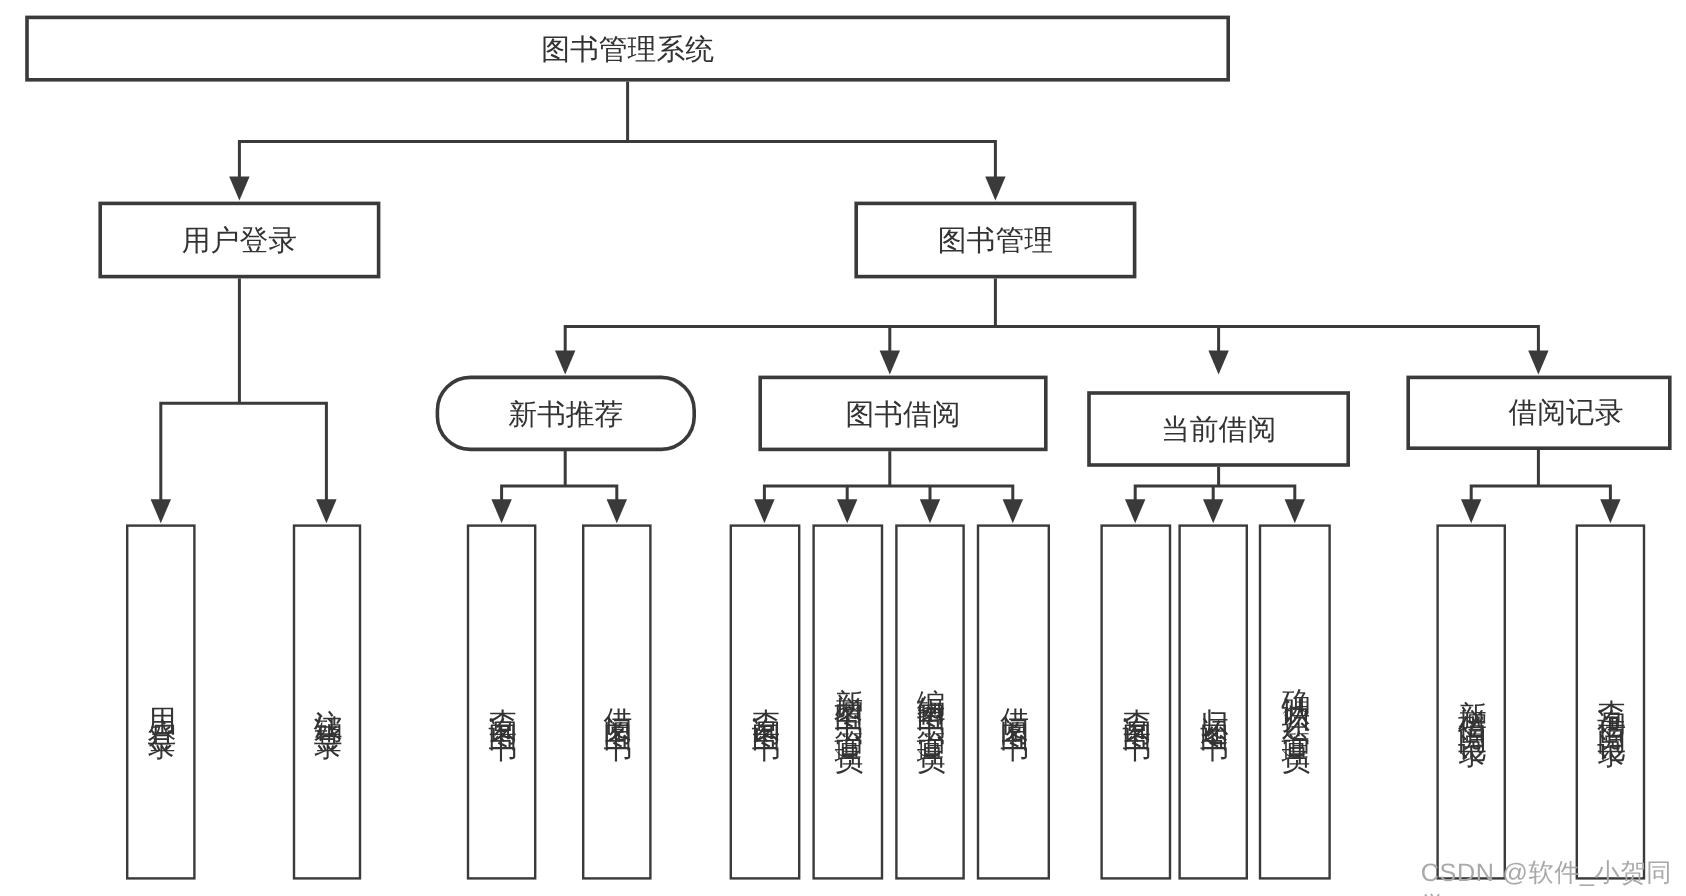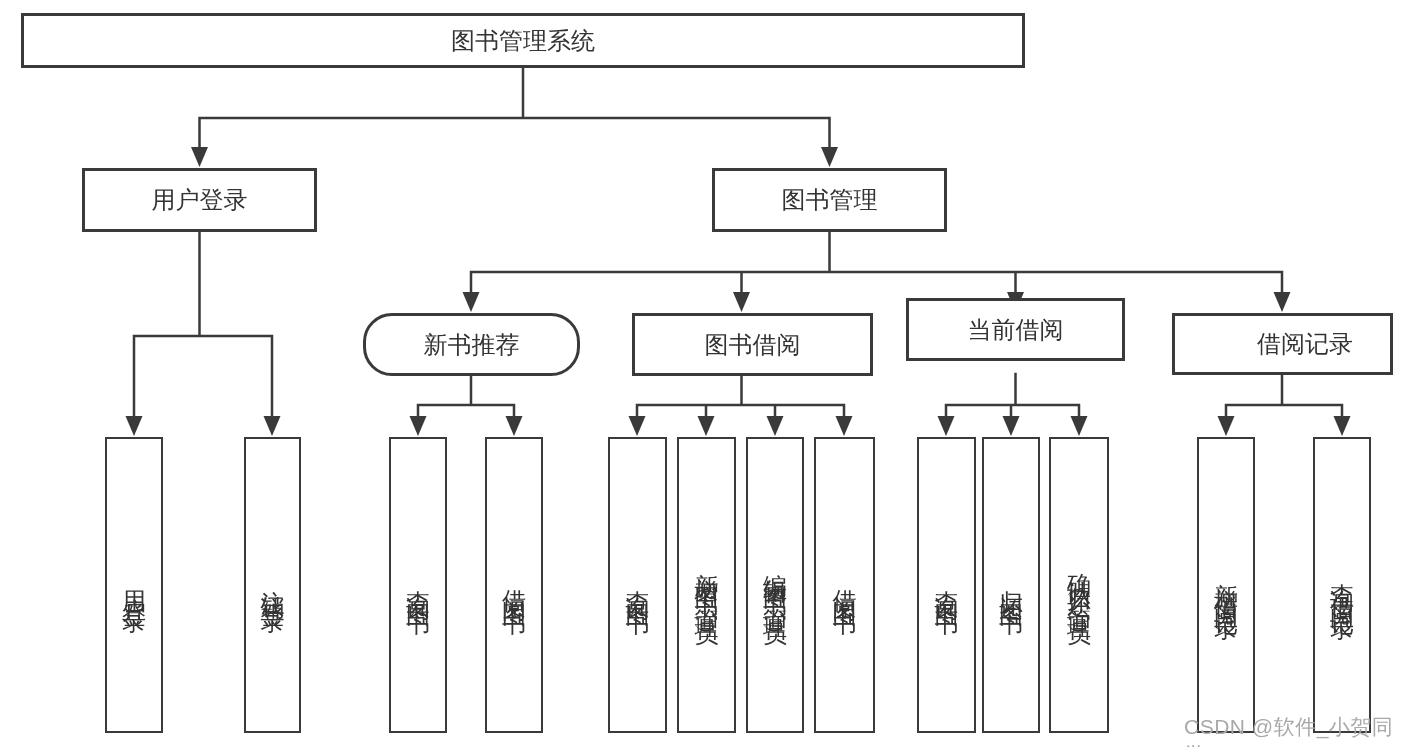--- a/index.html
+++ b/index.html
@@ -81,21 +81,21 @@
   <div class="box" style="left:712px; top:168px; width:235px; height:64px;align-items:center;">
     <span>图书管理</span>
   </div>
 
   <div class="box" style="left:363px; top:313px; width:217px; height:63px;border-radius:29px;">
     <span>新书推荐</span>
   </div>
   <div class="box" style="left:632px; top:313px; width:241px; height:63px;">
     <span>图书借阅</span>
   </div>
-  <div class="box" style="left:906px; top:298px; width:219px; height:63px;">
+  <div class="box" style="left:906px; top:326px; width:219px; height:63px;">
     <span>当前借阅</span>
   </div>
   <div class="box" style="left:1172px; top:313px; width:221px; height:62px;padding-left:45px;">
     <span>借阅记录</span>
   </div>
 
   <div class="box leaf" style="left:105px; top:437px; width:58px; height:296px;">
     <span class="vtext">用户登录</span>
   </div>
   <div class="box leaf" style="left:244px; top:437px; width:57px; height:296px;">

